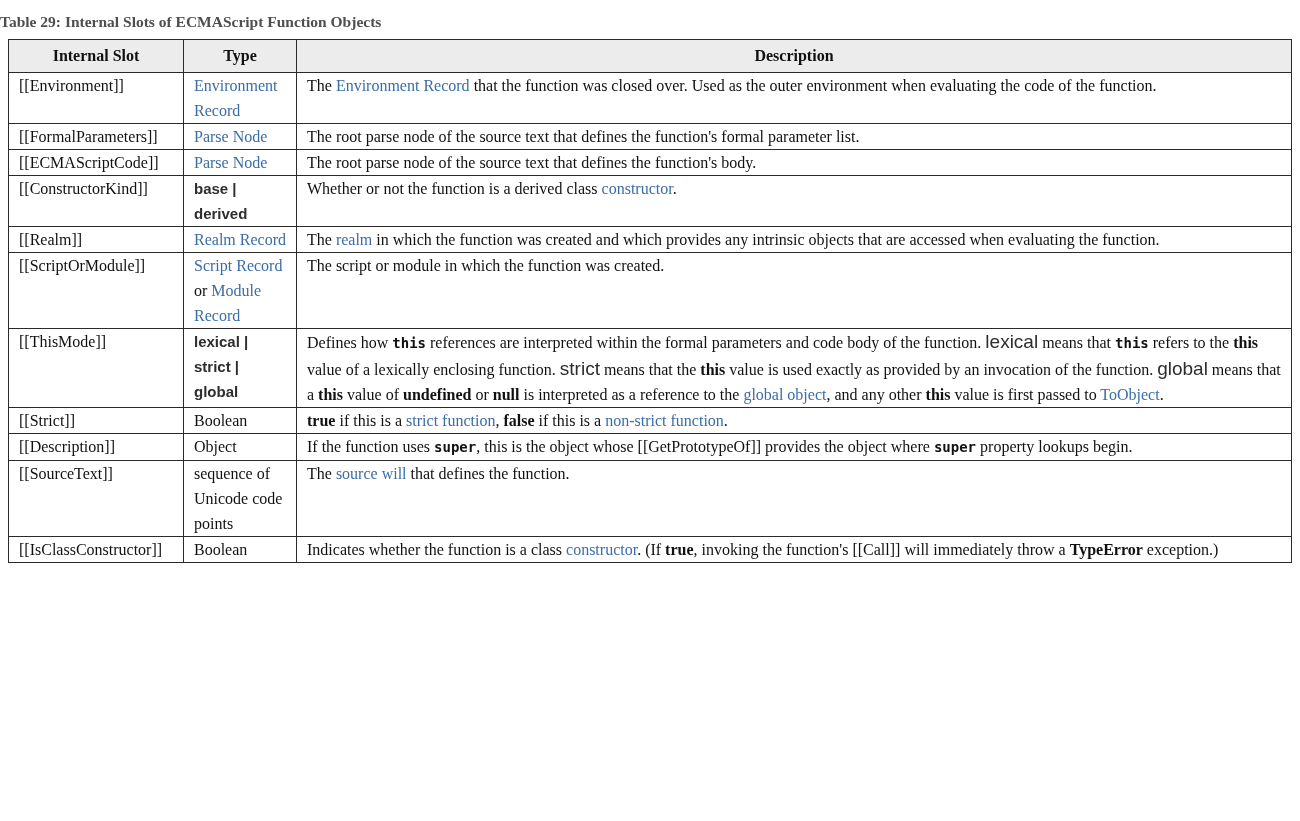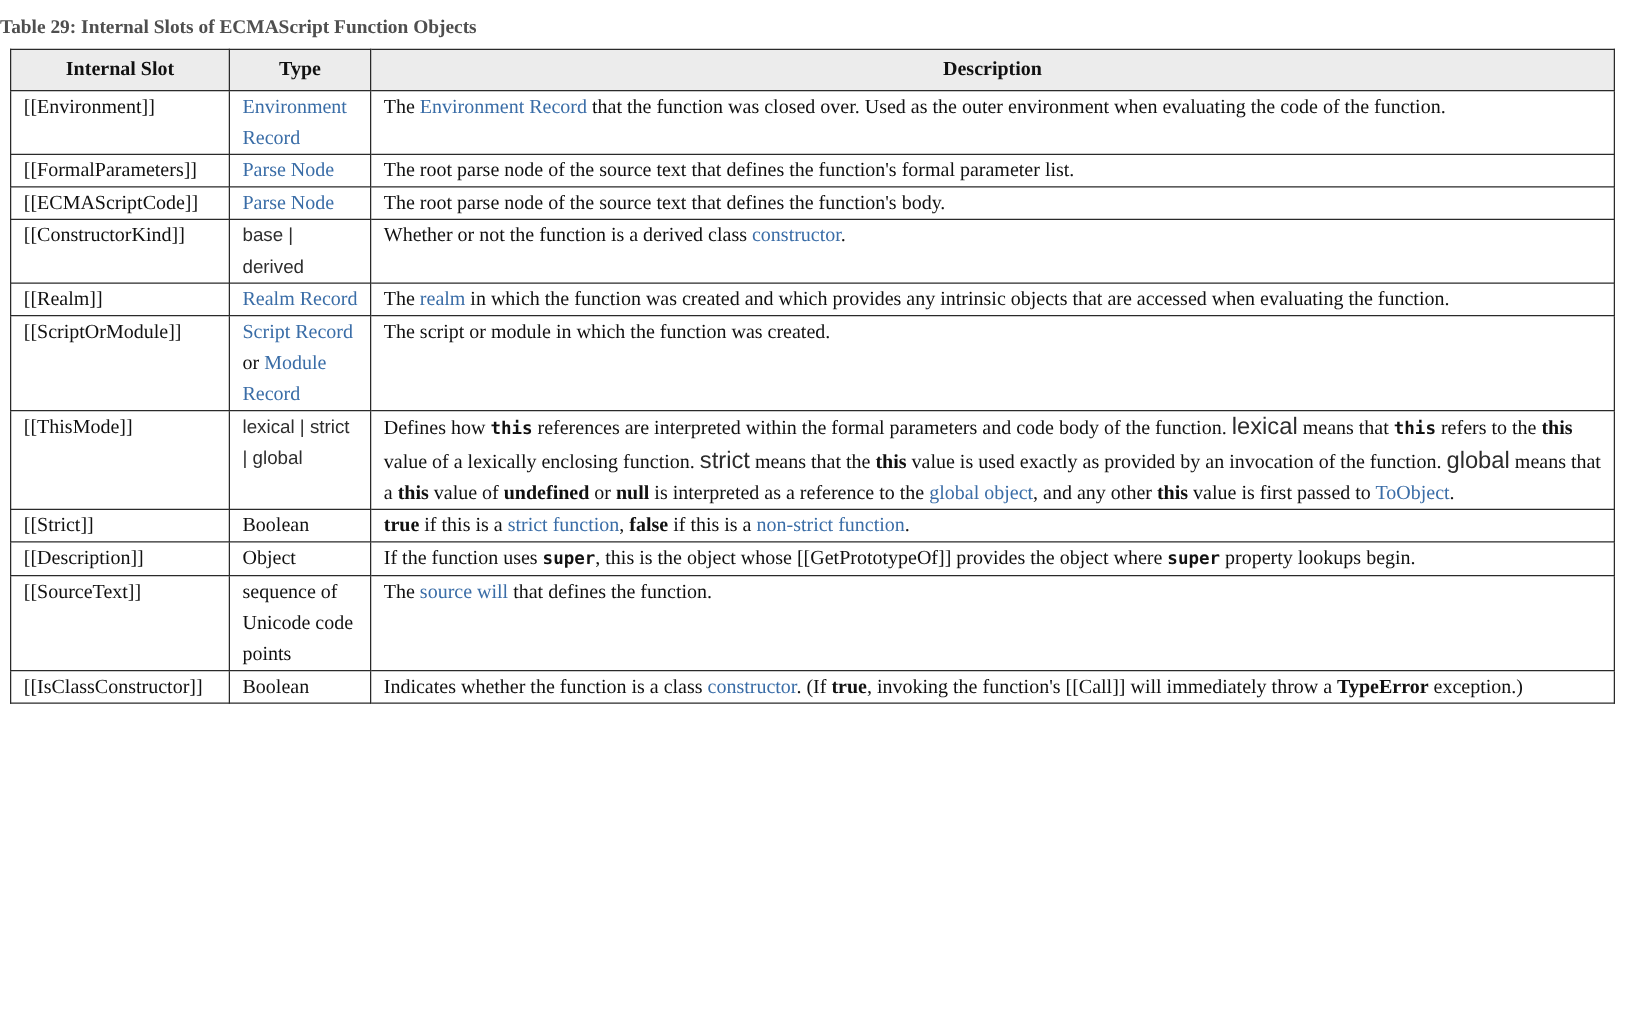--- a/index.html
+++ b/index.html
@@ -54,21 +54,21 @@
   .seg-code{
     font-family:"DejaVu Sans Mono", monospace;
     font-weight:bold;
     font-size:14px;
   }
   .seg-sans{
     font-family:"Liberation Sans", sans-serif;
     font-size:19px;
     color:#2d2d2d;
   }
-  .type-cell .seg-sans{font-size:15px;}
+  .type-cell .seg-sans{font-size:15px;font-weight:bold;}
 </style>
 </head>
 <body>
 
 <div class="caption">Table 29: Internal Slots of ECMAScript Function Objects</div>
 
 <table class="spec-table">
   <colgroup>
     <col style="width:175px">
     <col style="width:113px">

